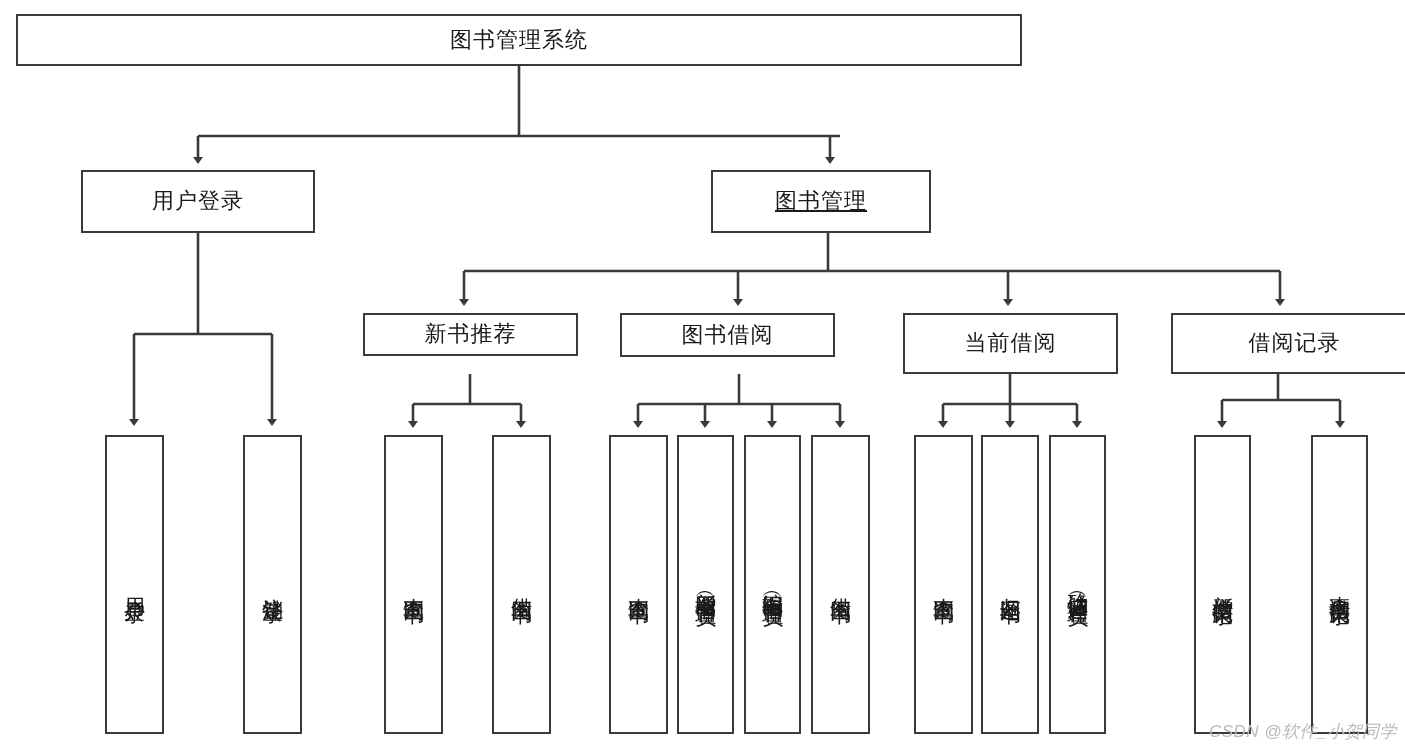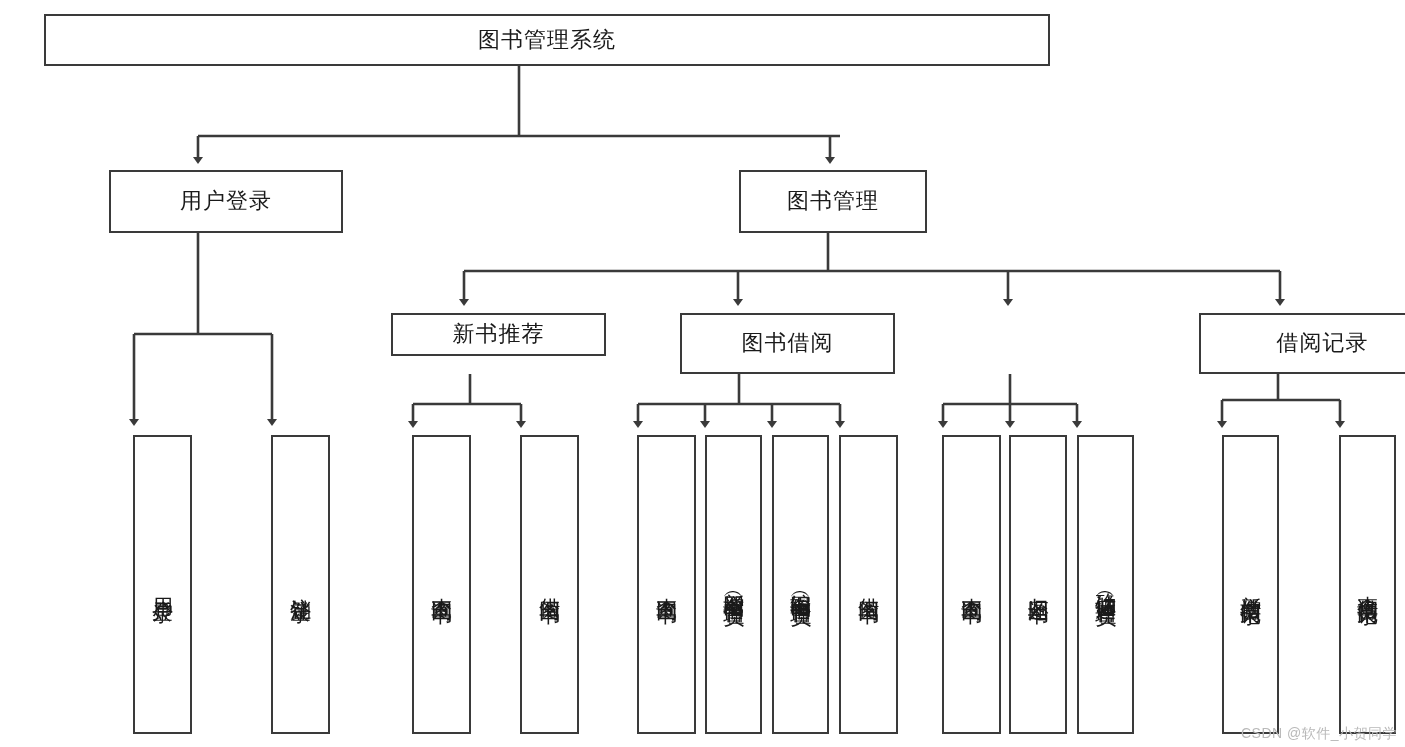--- a/index.html
+++ b/index.html
@@ -26,21 +26,20 @@
   }
   .node {
     position: absolute;
     box-sizing: border-box;
     border: 2px solid #3a3a3a;
     background: #ffffff;
     display: flex;
     align-items: center;
     justify-content: center;
     color: #1a1a1a;
-    margin-left: 28px;
   }
   .node.horiz {
     font-size: 22px;
     line-height: 1.2;
     letter-spacing: 1px;
   }
   .node.vert {
     writing-mode: vertical-rl;
     text-orientation: upright;
     font-size: 21px;
@@ -52,24 +51,25 @@
   .node.vert .vtext {
     writing-mode: vertical-rl;
     text-orientation: upright;
     white-space: normal;
     max-height: 100%;
   }
   .watermark {
     position: absolute;
     right: 8px;
     bottom: 4px;
-    font-size: 14px;
+    font-size: 17px;
     color: #b9b9b9;
     white-space: nowrap;
     letter-spacing: 0.5px;
+    font-style: italic;
   }
 </style>
 </head>
 <body>
 
 <div id="canvas">
 
   <svg id="edges" viewBox="0 0 1405 747" xmlns="http://www.w3.org/2000/svg">
     <defs>
       <marker id="arrow" markerWidth="10" markerHeight="10" refX="3" refY="5" orient="auto" markerUnits="userSpaceOnUse">
@@ -120,29 +120,32 @@
     </g>
   </svg>
 
   <div class="node horiz" style="left:16px; top:14px; width:1006px; height:52px;">
     <span>图书管理系统</span>
   </div>
 
   <div class="node horiz" style="left:81px; top:170px; width:234px; height:63px;">
     <span>用户登录</span>
   </div>
-  <div class="node horiz" style="left:711px; top:170px; width:188px; height:63px;">
+  <div class="node horiz" style="left:711px; top:170px; width:220px; height:63px;text-decoration:underline;">
     <span>图书管理</span>
   </div>
 
   <div class="node horiz" style="left:363px; top:313px; width:215px; height:43px;">
     <span>新书推荐</span>
   </div>
-  <div class="node horiz" style="left:652px; top:313px; width:215px; height:61px;">
+  <div class="node horiz" style="left:620px; top:313px; width:215px; height:44px;">
     <span>图书借阅</span>
+  </div>
+  <div class="node horiz" style="left:903px; top:313px; width:215px; height:61px;">
+    <span>当前借阅</span>
   </div>
   <div class="node horiz" style="left:1171px; top:313px; width:247px; height:61px;">
     <span>借阅记录</span>
   </div>
 
   <div class="node vert" style="left:105px; top:435px; width:59px; height:299px;">
     <span class="vtext">用户登录</span>
   </div>
   <div class="node vert" style="left:243px; top:435px; width:59px; height:299px;">
     <span class="vtext">注销登录</span>

